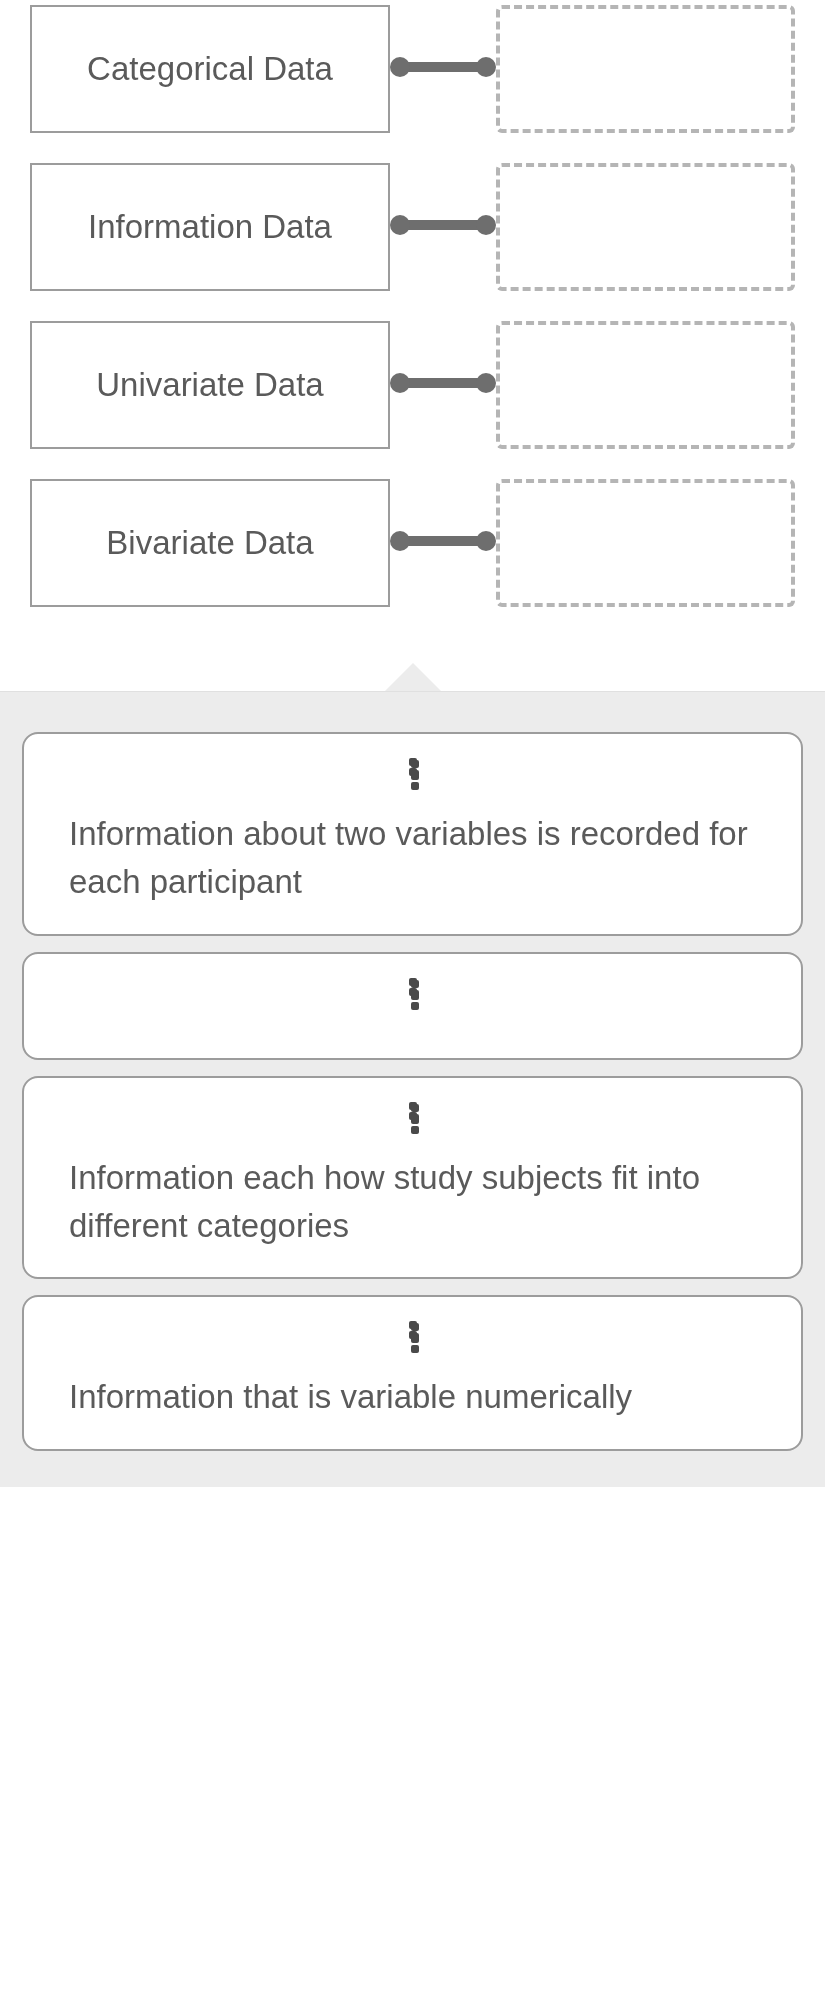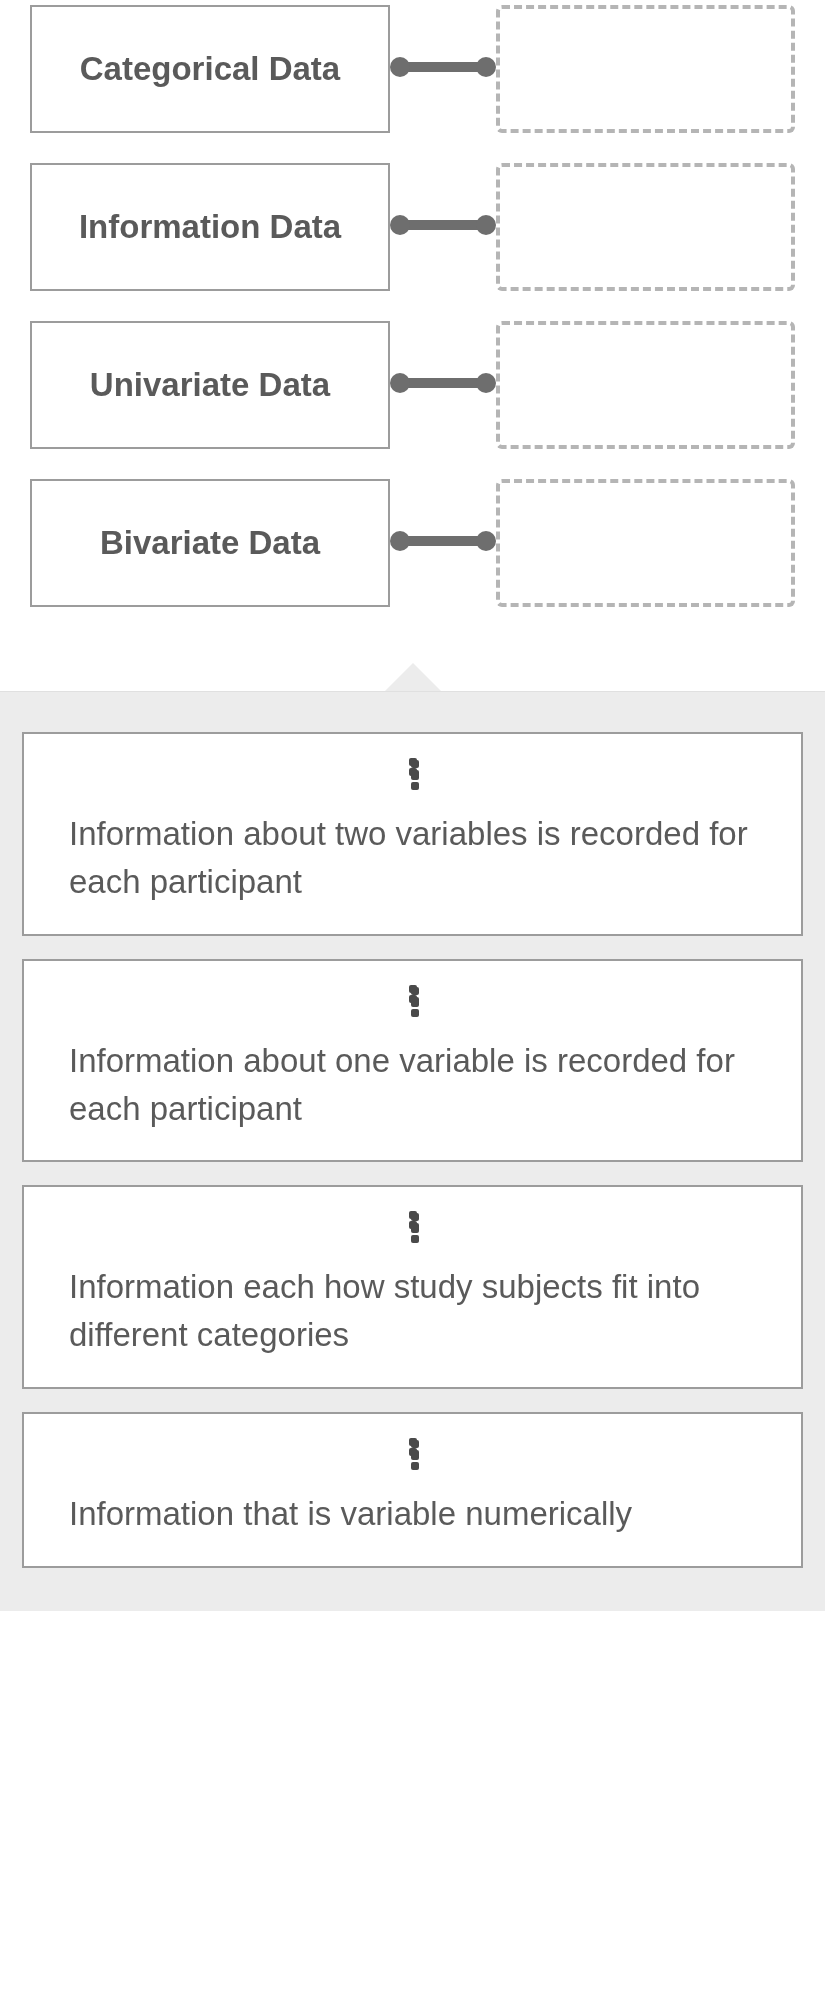--- a/index.html
+++ b/index.html
@@ -14,21 +14,20 @@
     background: #ffffff;
     position: relative;
   }
 
   .match-row {
     display: flex;
     align-items: center;
     padding: 0 30px;
     margin-top: 5px;
     margin-bottom: 30px;
-    font-weight: bold;
   }
 
   .term-box {
     width: 360px;
     height: 128px;
     border: 2px solid #9c9c9c;
     display: flex;
     align-items: center;
     justify-content: center;
     text-align: center;
@@ -66,22 +65,22 @@
 
   .options-area {
     background: #ececec;
     padding: 40px 22px 20px 22px;
     border-top: 1px solid #e0e0e0;
   }
 
   .option-card {
     background: #ffffff;
     border: 2px solid #9c9c9c;
-    border-radius: 0;
-    margin-bottom: 23px;
+    border-radius: 16px;
+    margin-bottom: 16px;
     padding: 22px 45px 28px 45px;
   }
 
   .grip-row {
     text-align: center;
     margin-bottom: 14px;
   }
 
   .option-text {
     font-size: 33px;
@@ -181,21 +180,20 @@
     <div class="option-text">Information about two variables is recorded for each participant</div>
   </div>
 
   <div class="option-card">
     <div class="grip-row">
       <span class="grip-icon">
         <span class="row"><span></span><span></span></span>
         <span class="row"><span></span><span></span></span>
       </span>
     </div>
-    <div class="option-text">Information about one variable is recorded for each participant</div>
   </div>
 
   <div class="option-card">
     <div class="grip-row">
       <span class="grip-icon">
         <span class="row"><span></span><span></span></span>
         <span class="row"><span></span><span></span></span>
       </span>
     </div>
     <div class="option-text">Information each how study subjects fit into different categories</div>

